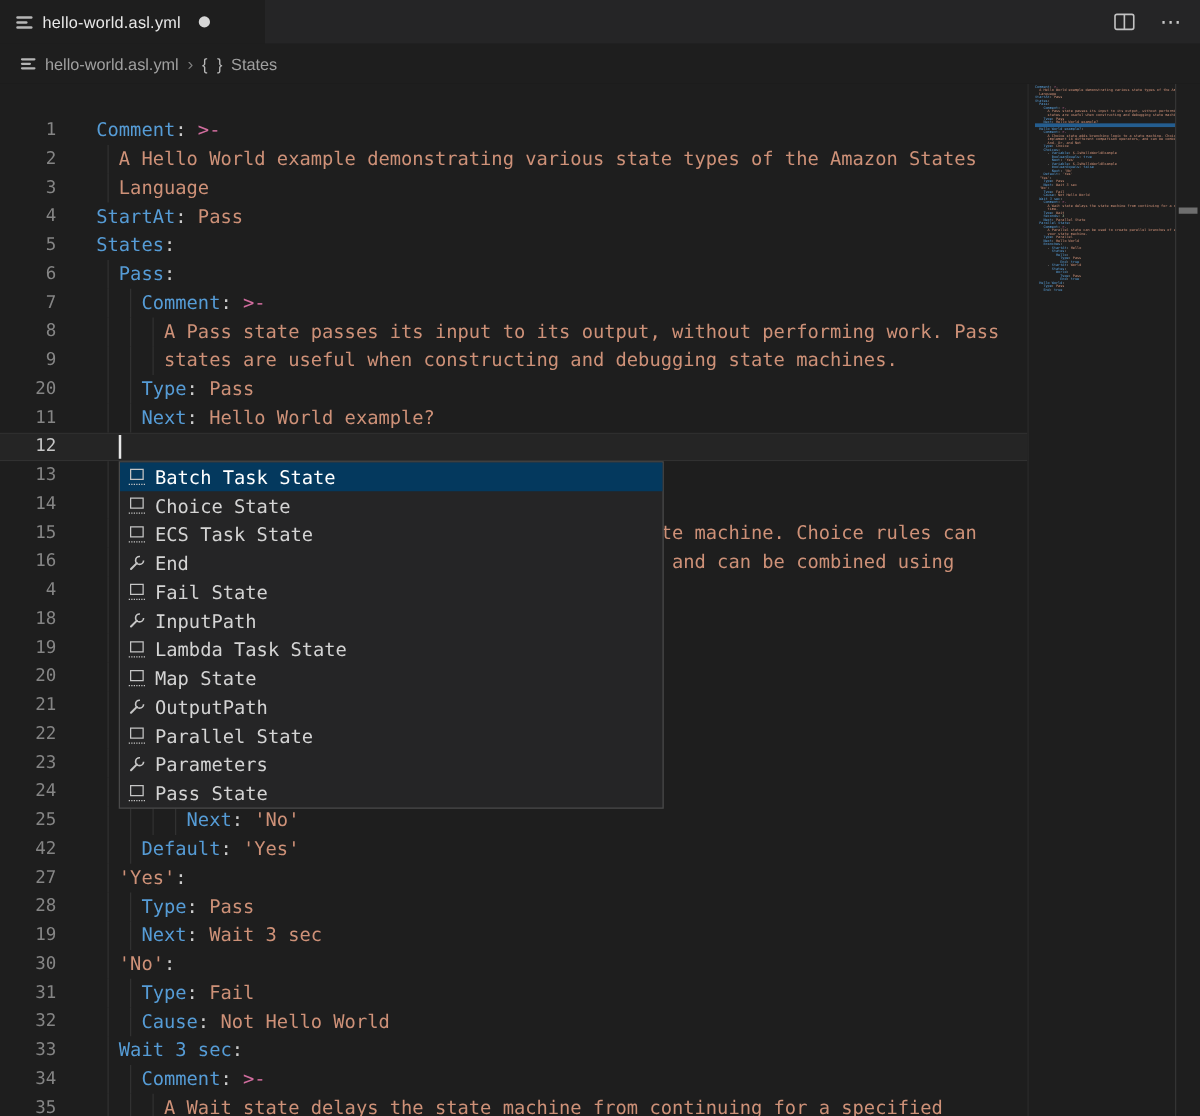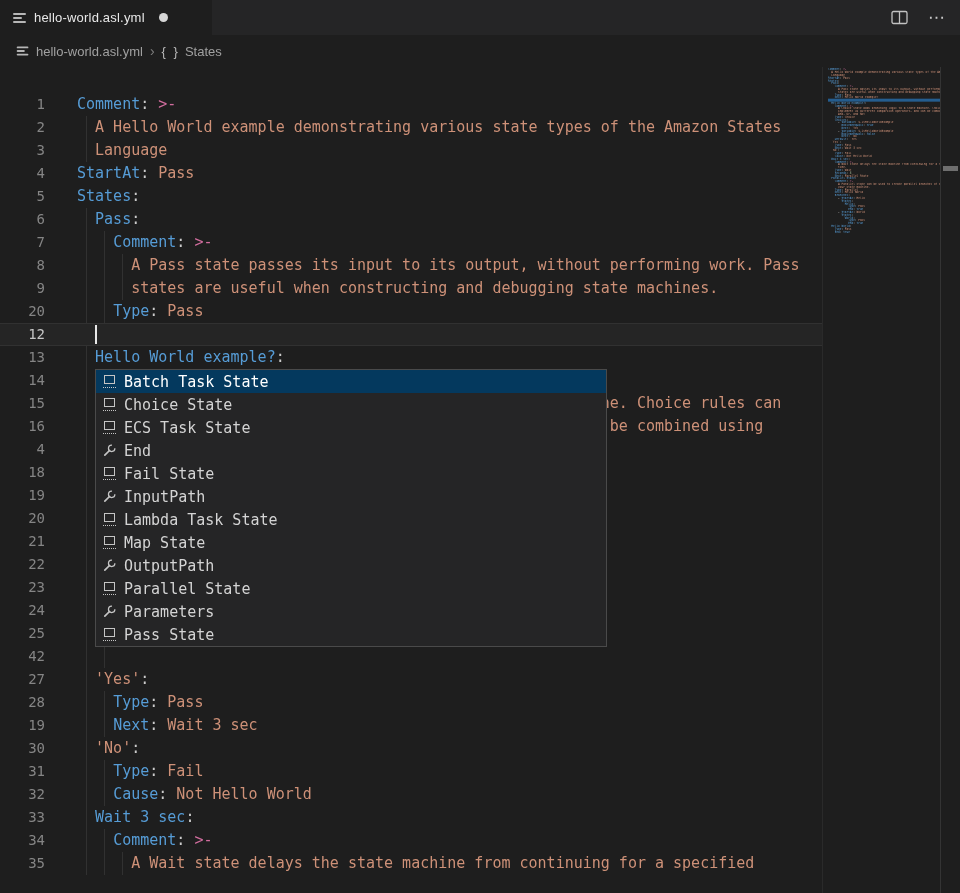--- a/index.html
+++ b/index.html
@@ -48,21 +48,21 @@
   .row.active{background:rgba(255,255,255,.035);
               box-shadow:inset 0 1px 0 rgba(255,255,255,.06),inset 0 -1px 0 rgba(255,255,255,.06)}
   .num{position:absolute;left:0;top:0;width:45px;text-align:right;color:var(--line-number);font-size:14px}
   .row.active .num{color:var(--line-number-active)}
   .code{position:absolute;left:77px;top:0;white-space:pre}
   .guide{position:absolute;top:0;bottom:0;width:1px;background:var(--guide)}
   .t-k{color:var(--key)} .t-s{color:var(--string)} .t-i{color:var(--indicator)}
   .t-p{color:var(--punct)} .t-c{color:var(--constant)} .t-n{color:var(--number)}
   .cursor{position:absolute;left:95px;top:2px;width:2px;height:19px;background:var(--cursor)}
   
-  .suggest{position:absolute;left:95px;top:302px;width:512px;background:var(--suggest-bg);
+  .suggest{position:absolute;left:95px;top:302px;width:436px;background:var(--suggest-bg);
            border:1px solid var(--suggest-border);z-index:10}
   .srow{display:flex;align-items:center;height:23px;padding-left:5px;cursor:pointer;
         font-family:"DejaVu Sans Mono",monospace;font-size:15px;color:var(--suggest-fg)}
   .srow.selected{background:var(--suggest-selected-bg);color:#fff}
   .kicon{width:16px;height:18px;margin-right:7px;display:inline-flex;flex-direction:column;
          align-items:center;justify-content:center;flex:none}
   .snip-sq{width:11px;height:9px;border:1px solid var(--icon-fg)}
   .snip-dots{width:13px;height:3px;margin-top:1px;border-bottom:1px dotted var(--icon-fg)}
   
   .minimap{position:absolute;left:822px;top:0;width:118px;bottom:0;overflow:hidden;
@@ -163,20 +163,26 @@
           <span class="guide" style="left: 104px;"></span>
           <span class="guide" style="left: 122px;"></span>
           <span class="code"><span>      </span><span class="t-s">states are useful when constructing and debugging state machines.</span></span>
         </div>
         <div class="row">
           <span class="num">20</span>
           <span class="guide" style="left: 86px;"></span>
           <span class="guide" style="left: 104px;"></span>
           <span class="code"><span>    </span><span class="t-k">Type</span><span class="t-p">:</span><span> </span><span class="t-s">Pass</span></span>
         </div>
+        <div class="row">
+          <span class="num">11</span>
+          <span class="guide" style="left: 86px;"></span>
+          <span class="guide" style="left: 104px;"></span>
+          <span class="code"><span>    </span><span class="t-k">Next</span><span class="t-p">:</span><span> </span><span class="t-s">Hello World example?</span></span>
+        </div>
         <div class="row active">
           <span class="num">12</span>
           <span class="code"></span>
           <span class="cursor" style="left: 95.06px;"></span>
         </div>
         <div class="row">
           <span class="num">13</span>
           <span class="guide" style="left: 86px;"></span>
           <span class="code"><span>  </span><span class="t-k">Hello World example?</span><span class="t-p">:</span></span>
         </div>
@@ -262,20 +268,21 @@
           <span class="guide" style="left: 86px;"></span>
           <span class="guide" style="left: 104px;"></span>
           <span class="guide" style="left: 122px;"></span>
           <span class="guide" style="left: 140px;"></span>
           <span class="code"><span>        </span><span class="t-k">Next</span><span class="t-p">:</span><span> </span><span class="t-s">'No'</span></span>
         </div>
         <div class="row">
           <span class="num">42</span>
           <span class="guide" style="left: 86px;"></span>
           <span class="guide" style="left: 104px;"></span>
+          <span class="code"><span>    </span><span class="t-k">Default</span><span class="t-p">:</span><span> </span><span class="t-s">'Yes'</span></span>
         </div>
         <div class="row">
           <span class="num">27</span>
           <span class="guide" style="left: 86px;"></span>
           <span class="code"><span>  </span><span class="t-s">'Yes'</span><span class="t-p">:</span></span>
         </div>
         <div class="row">
           <span class="num">28</span>
           <span class="guide" style="left: 86px;"></span>
           <span class="guide" style="left: 104px;"></span>

